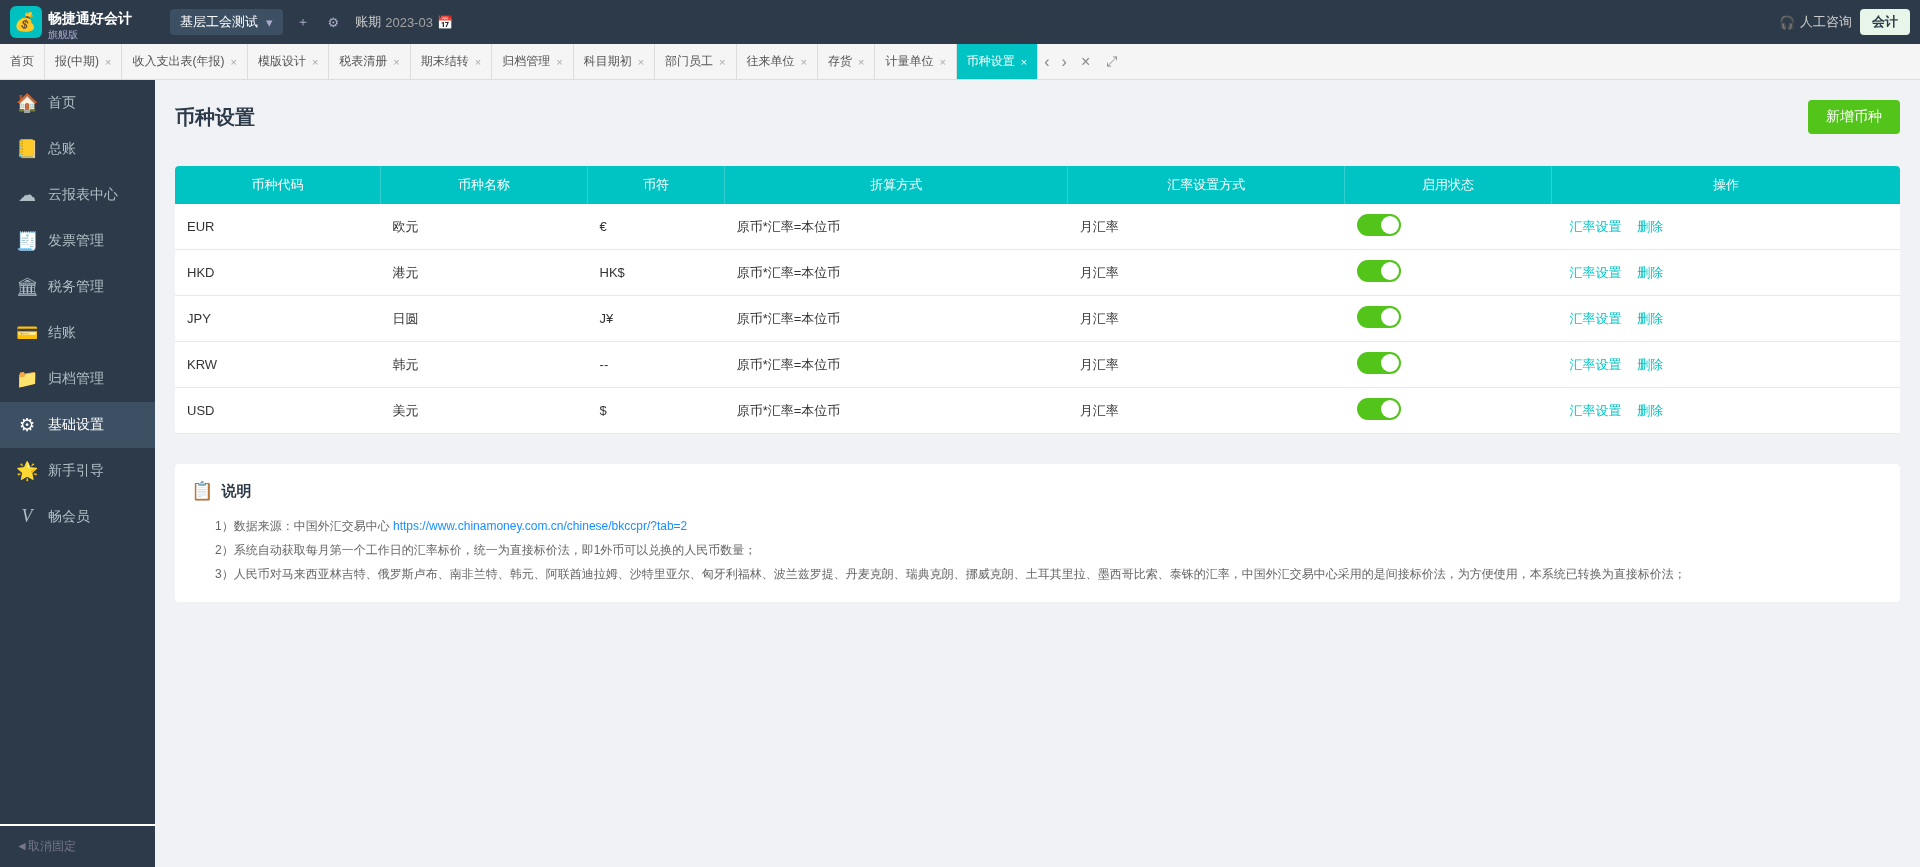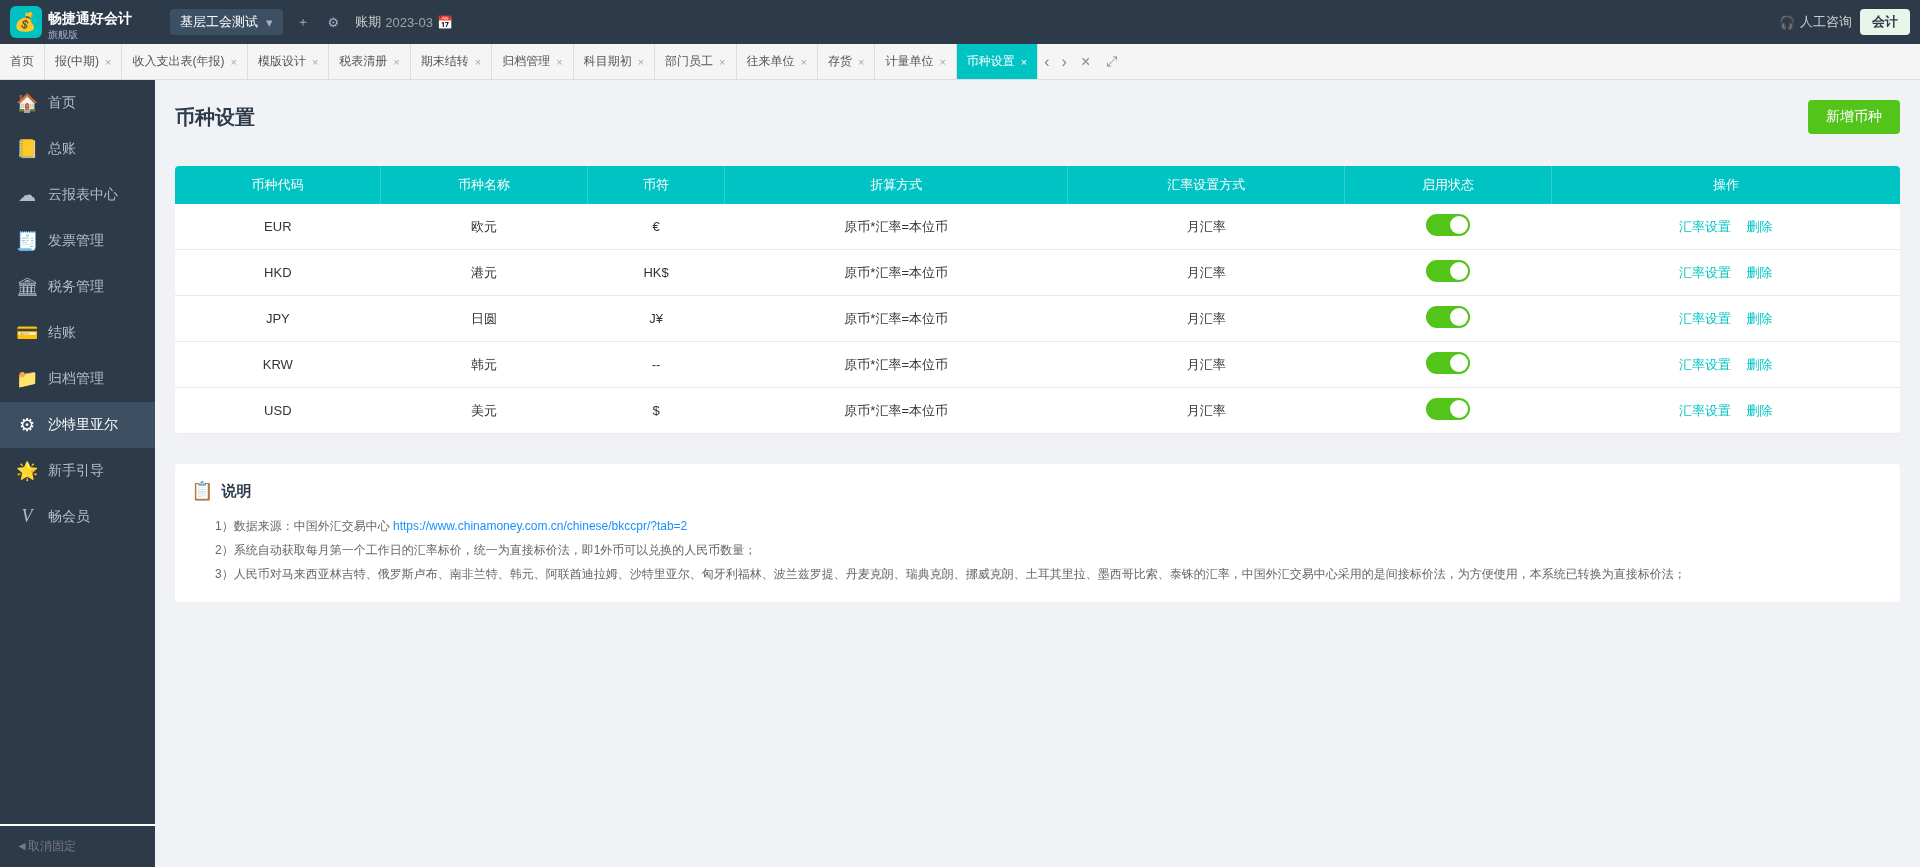--- a/index.html
+++ b/index.html
@@ -51,21 +51,21 @@
     
     .new-btn { background: #52c41a; color: white; border: none; border-radius: 4px; padding: 8px 18px; font-size: 14px; cursor: pointer; float: right; margin-bottom: 16px; }
     .title-row { display: flex; align-items: center; justify-content: space-between; margin-bottom: 16px; }
 
     
     .data-table { width: 100%; border-collapse: collapse; background: white; border-radius: 4px; overflow: hidden; }
     .data-table thead tr { background: #00c4c4; color: white; }
     .data-table thead th { padding: 10px 12px; text-align: center; font-size: 13px; font-weight: normal; border-right: 1px solid rgba(255,255,255,0.2); }
     .data-table thead th:last-child { border-right: none; }
     .data-table tbody tr { border-bottom: 1px solid #e8e8e8; }
-    .data-table tbody td { padding: 10px 12px; text-align: center; font-size: 13px; }
+    .data-table tbody td { padding: 10px 12px; text-align: left; font-size: 13px; }
     .action-link { color: #00c4c4; cursor: pointer; text-decoration: none; margin: 0 6px; }
 
     
     .toggle { display: inline-flex; align-items: center; cursor: pointer; }
     .toggle-track { width: 44px; height: 22px; background: #52c41a; border-radius: 11px; position: relative; }
     .toggle-thumb { width: 18px; height: 18px; background: white; border-radius: 50%; position: absolute; top: 2px; right: 2px; }
 
     
     .notes-section { margin-top: 30px; background: white; border-radius: 4px; padding: 16px; }
     .notes-title { display: flex; align-items: center; gap: 8px; font-size: 15px; color: #2d3a4a; font-weight: bold; margin-bottom: 12px; }
@@ -189,21 +189,21 @@
     <div class="sidebar-item">
       <span class="sidebar-icon">💳</span>
       <span>结账</span>
     </div>
     <div class="sidebar-item">
       <span class="sidebar-icon">📁</span>
       <span>归档管理</span>
     </div>
     <div class="sidebar-item active">
       <span class="sidebar-icon">⚙</span>
-      <span>沙特里亚尔</span>
+      <span>基础设置</span>
     </div>
     <div class="sidebar-item">
       <span class="sidebar-icon">🌟</span>
       <span>新手引导</span>
     </div>
     <div class="sidebar-item">
       <span class="sidebar-icon" style="font-style:italic;font-family:serif;">V</span>
       <span>畅会员</span>
     </div>
     <div class="sidebar-bottom">◄取消固定</div>

